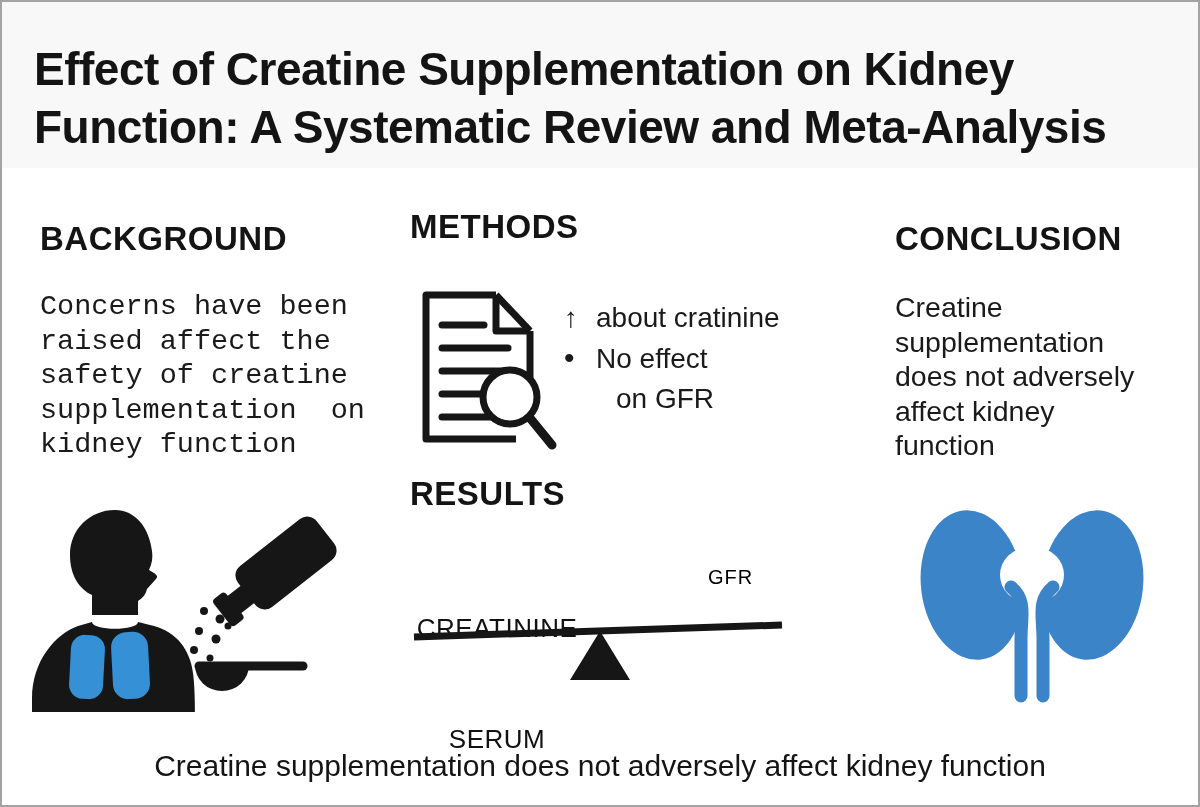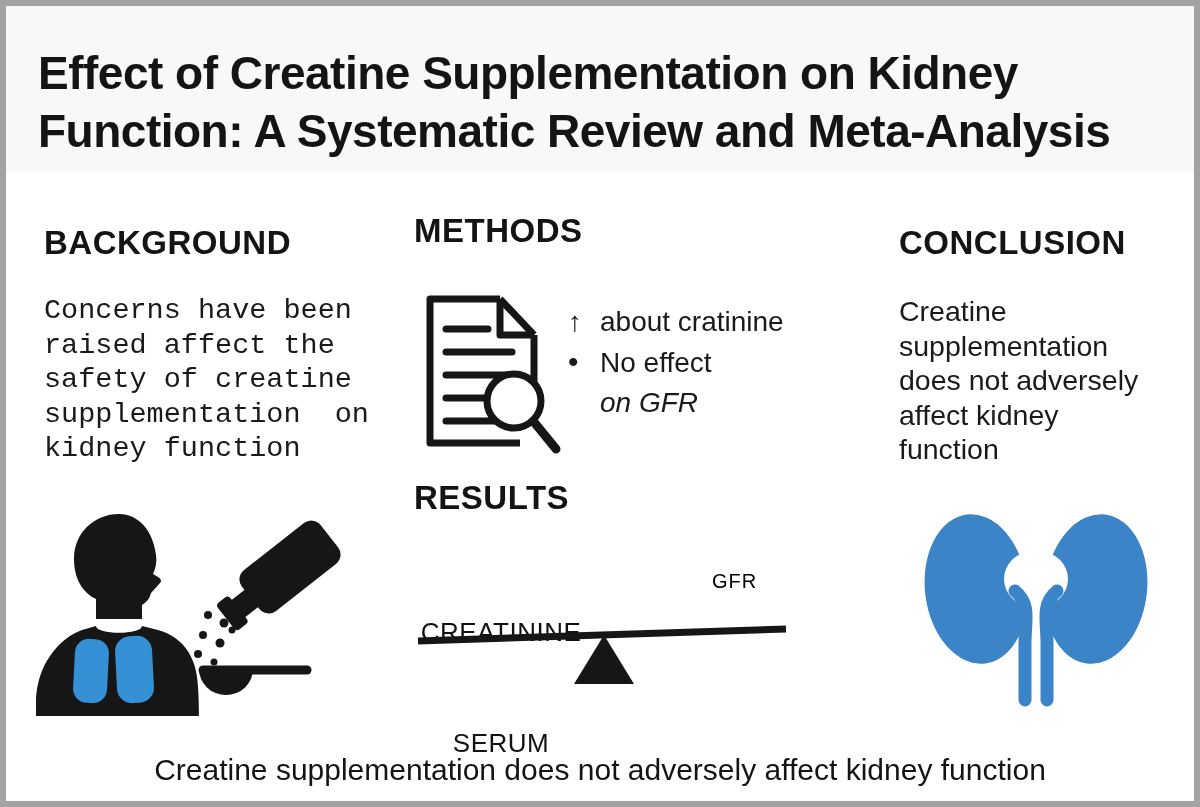--- a/index.html
+++ b/index.html
@@ -1,34 +1,34 @@
 <!DOCTYPE html>
 <html><head>
 <meta charset="utf-8">
 <style>
   html,body{margin:0;padding:0;background:#ffffff;}
   #canvas{
     position:relative;width:1200px;height:807px;background:#ffffff;
     font-family:"Liberation Sans", sans-serif;color:#161616;overflow:hidden;
-    border:6px solid #a3a3a3;box-sizing:border-box;
+    border:2px solid #a3a3a3;box-sizing:border-box;
   }
   .title-band{position:absolute;left:0;top:0;width:100%;height:166px;background:#f8f8f8;}
   .title{
     position:absolute;left:32px;top:38px;width:1150px;
     font-size:46px;font-weight:bold;line-height:58px;letter-spacing:-0.5px;color:#141414;
   }
   .col-heading{
     position:absolute;font-size:33px;font-weight:bold;letter-spacing:0.5px;color:#141414;white-space:pre;
   }
   .para{position:absolute;font-size:28.5px;line-height:34.5px;color:#1a1a1a;}
   .para-line{white-space:pre;}
   .bullets{position:absolute;left:562px;top:296px;font-size:28px;line-height:40px;color:#1a1a1a;}
   .bullet-row{display:flex;align-items:baseline;}
   .bullet-marker{width:32px;display:inline-block;}
-  .bullet-cont{margin-left:32px;white-space:pre;font-style:italic;}
+  .bullet-cont{margin-left:52px;white-space:pre;}
   .results-left-label{
     position:absolute;left:403px;top:534px;width:184px;text-align:center;
     font-size:26px;line-height:37px;letter-spacing:0.5px;color:#111;white-space:pre;
   }
   .results-right-label{
     position:absolute;left:706px;top:564px;font-size:20px;letter-spacing:1px;color:#000000;white-space:pre;
   }
   .footer-caption{
     position:absolute;left:0;right:0;top:747px;text-align:center;
     font-size:30px;color:#141414;white-space:pre;

